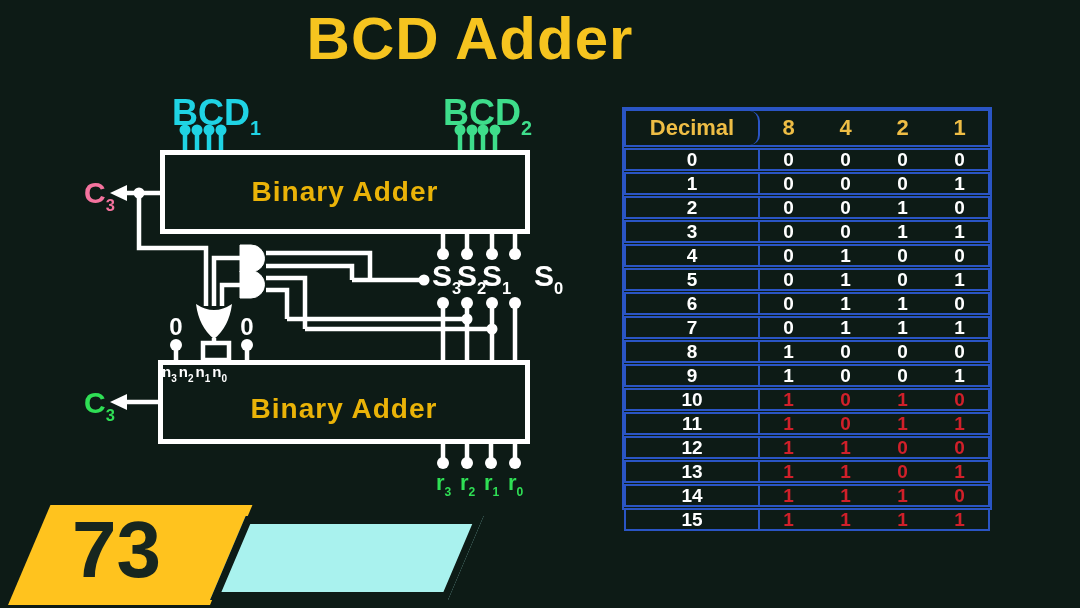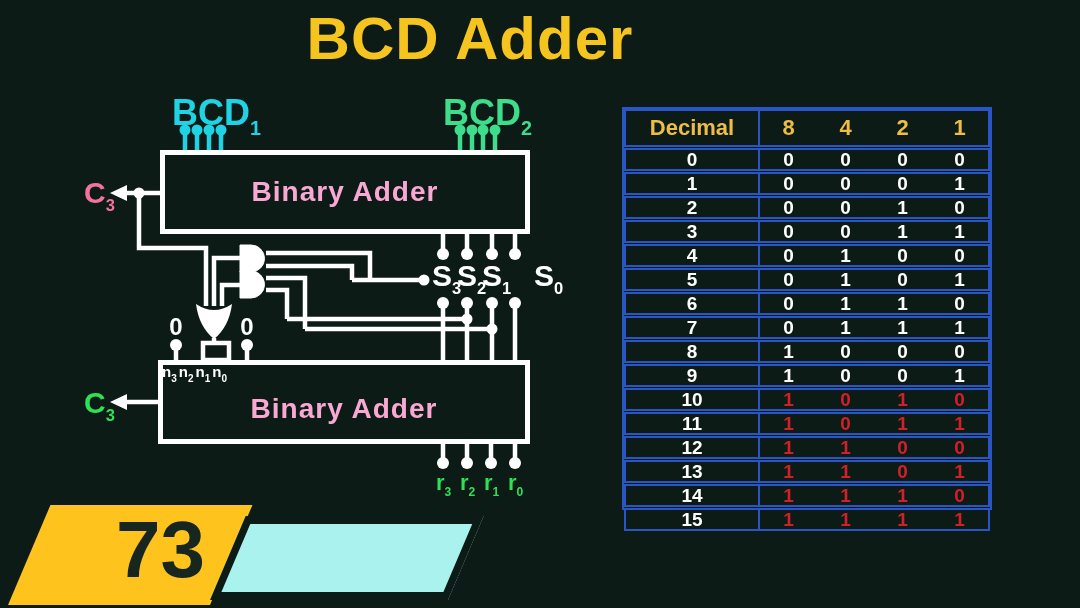--- a/index.html
+++ b/index.html
@@ -4,21 +4,21 @@
 <style>
   html,body{margin:0;padding:0;background:#0d1b16;}
   .stage{position:relative;width:1080px;height:608px;background:#0d1b16;overflow:hidden;
          font-family:"Liberation Sans", sans-serif;}
   .abs{position:absolute;}
   
   .title{left:0;top:4px;width:940px;text-align:center;font-size:60px;font-weight:bold;
          color:#f6c41f;letter-spacing:1px;}
   
   .adder{border:5px solid #ffffff;box-sizing:border-box;display:flex;align-items:center;
-         justify-content:center;color:#f9a8d4;font-weight:bold;font-size:28px;letter-spacing:1px;}
+         justify-content:center;color:#eab308;font-weight:bold;font-size:28px;letter-spacing:1px;}
   .adder1{left:160px;top:150px;width:370px;height:84px;}
   .adder2{left:158px;top:360px;width:372px;height:84px;}
   .adder2 .adder-text{margin-top:14px;}
   
   .lbl{font-weight:bold;white-space:nowrap;}
   .lbl .sub{font-size:0.55em;position:relative;top:0.5em;}
   .bcd{font-size:36px;}
   .bcd1{left:172px;top:92px;color:#1fd3e4;}
   .bcd2{left:443px;top:92px;color:#3edd8b;}
   .carry{font-size:30px;}
@@ -31,30 +31,30 @@
   .zero{color:#ffffff;font-size:24px;font-weight:bold;width:24px;text-align:center;}
   
   .btable{left:622px;top:107px;width:370px;height:403px;border:2.5px solid #2a55c4;
           box-sizing:border-box;display:flex;flex-direction:column;gap:1px;}
   .trow{border:2px solid #2a55c4;display:flex;flex:1;align-items:center;box-sizing:border-box;}
   .thead{flex:0 0 38px;}
   .tdec{width:134px;flex:0 0 134px;border-right:2.5px solid #2a55c4;align-self:stretch;
         display:flex;align-items:center;justify-content:center;box-sizing:border-box;}
   .tbits{flex:1;display:flex;align-self:stretch;}
   .tbit{flex:1;display:flex;align-items:center;justify-content:center;}
-  .thead .tdec,.thead .tbit{color:#eebd45;font-size:22px;font-weight:bold;}
+  .thead .tdec,.thead .tbit{color:#eebd45;font-size:22px;font-weight:bold;border-radius:10px;}
   .trow .cell-txt{font-size:19px;font-weight:bold;color:#ffffff;line-height:1;}
   .trow.inv .tbit .cell-txt{color:#d0202a;}
   
   .badge-y{left:8px;top:505px;width:202px;height:100px;background:#ffc31e;
            transform:skewX(-23deg);transform-origin:0 100%;}
   .badge-c{left:210px;top:516px;width:238px;height:84px;background:#a9f2ee;
            border:8px solid #0d1b16;box-sizing:border-box;
            transform:skewX(-23deg);transform-origin:0 100%;}
-  .badge-num{left:72px;top:504px;font-size:80px;font-weight:bold;color:#17261f;margin-left:44px;}
+  .badge-num{left:72px;top:504px;font-size:80px;font-weight:bold;color:#17261f;}
   .badge-series{left:256px;top:518px;font-size:62px;font-weight:bold;color:#17261f;letter-spacing:2px;}
 </style>
 </head>
 <body>
 
 <div class="stage">
 
   <svg class="abs" style="left:0;top:0" width="1080" height="608" viewBox="0 0 1080 608">
 
     <g stroke="#1fd3e4" stroke-width="4.5">

